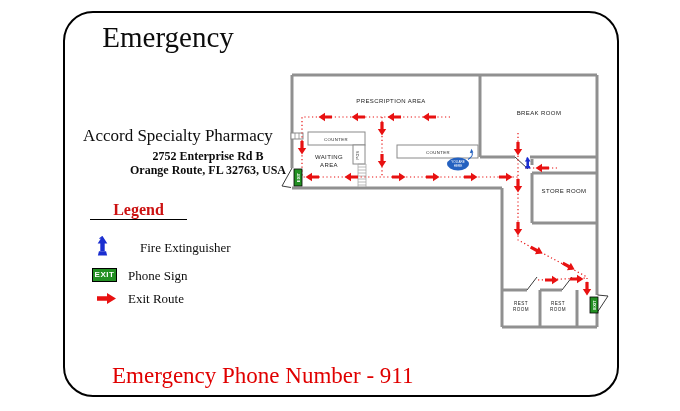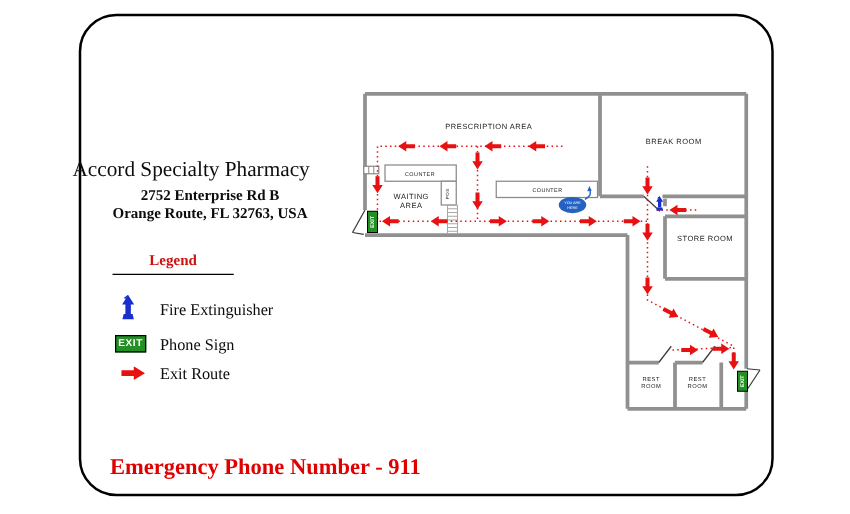--- a/index.html
+++ b/index.html
@@ -2,37 +2,37 @@
 <html><head>
 <meta charset="utf-8">
 <style>
   html,body{margin:0;padding:0;background:#fff;}
   body{width:680px;height:411px;position:relative;overflow:hidden;
        font-family:"Liberation Serif",serif;color:#111;}
   .frame{position:absolute;left:63px;top:11px;width:552px;height:382px;
          border:2.5px solid #000;border-radius:30px;background:#fff;}
   .title-block{position:absolute;left:85px;top:22px;width:166px;text-align:center;}
   .title-line{font-size:29px;line-height:31px;color:#0c0c0c;}
-  .business{position:absolute;left:58px;top:126px;width:206px;text-align:left;
+  .business{position:absolute;left:75px;top:126px;width:206px;text-align:center;
             font-size:17px;color:#0c0c0c;}
   .addr{position:absolute;left:65px;top:149px;width:206px;text-align:center;
-        font-size:12px;font-weight:700;color:#0c0c0c;}
+        font-size:12px;font-weight:700;color:#0c0c0c;padding-left:40px;}
   .addr2{top:163px;}
   .legend-title{position:absolute;left:90px;top:201px;width:97px;text-align:center;
-                font-size:12px;font-weight:600;color:#cc1111;}
+                font-size:16px;font-weight:600;color:#cc1111;}
   .legend-underline{position:absolute;left:90px;top:219px;width:97px;height:0;
                     border-top:1.7px solid #000;}
   .legend-label{position:absolute;left:128px;font-size:13px;color:#0c0c0c;}
-  .li1{top:240px;} .li2{top:268px;} .li3{top:291px;}
+  .li1{top:240px;margin-left:12px;} .li2{top:268px;} .li3{top:291px;}
   .licon{position:absolute;}
   .exit-sign-legend{position:absolute;left:92px;top:268px;width:23px;height:12px;
         background:#239023;border:1px solid #000;color:#fff;text-align:center;
         font-family:"Liberation Sans",sans-serif;font-size:8px;font-weight:700;
         line-height:12px;letter-spacing:.5px;}
-  .phone{position:absolute;left:88px;top:363px;font-size:18px;color:#e00000;font-weight:bold;}
+  .phone{position:absolute;left:112px;top:363px;font-size:23px;color:#e00000;}
   .map-svg{position:absolute;left:280px;top:60px;}
   .wall{stroke:#909090;stroke-width:3;fill:none;}
   .door{stroke:#3a3a3a;stroke-width:1;fill:none;}
   .route{stroke:#e81111;stroke-width:1.2;fill:none;stroke-dasharray:1.2 2.6;}
   .fixture{fill:#fff;stroke:#8a8a8a;stroke-width:1;}
   .rlabel{font-family:"Liberation Sans",sans-serif;fill:#222;letter-spacing:.4px;}
   .hidden-defs{position:absolute;width:0;height:0;}
 </style>
 </head>
 <body>
@@ -46,20 +46,21 @@
       <path d="M6,0.5 L3.2,2.6" stroke="#1a2ed0" stroke-width="1.2" fill="none"></path>
       <path d="M6,0 L10.6,7.2 L8.1,7.2 L8.1,14.5 L3.9,14.5 L3.9,7.2 L1.4,7.2 Z" fill="#1a2ed0"></path>
       <path d="M2.6,14.5 L9.4,14.5 L10.4,18.5 L1.6,18.5 Z" fill="#1a2ed0"></path>
     </g>
   </defs>
 </svg>
 
 <div class="frame"></div>
 
 <div class="title-block">
+  <div class="title-line">Emergency</div>
 </div>
 
 <div class="business">Accord Specialty Pharmacy</div>
 <div class="addr">2752 Enterprise Rd B</div>
 <div class="addr addr2">Orange Route, FL 32763, USA</div>
 
 <div class="legend-title">Legend</div>
 <div class="legend-underline"></div>
 
 <svg class="licon" style="left:96px;top:236px;" width="13" height="21" viewBox="0 0 12 20">

